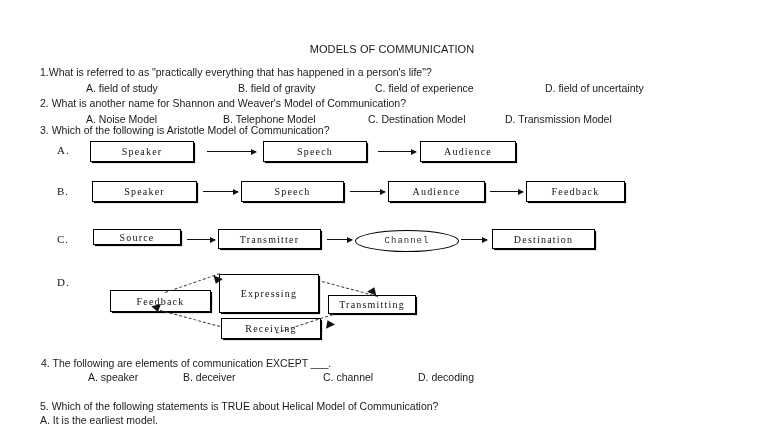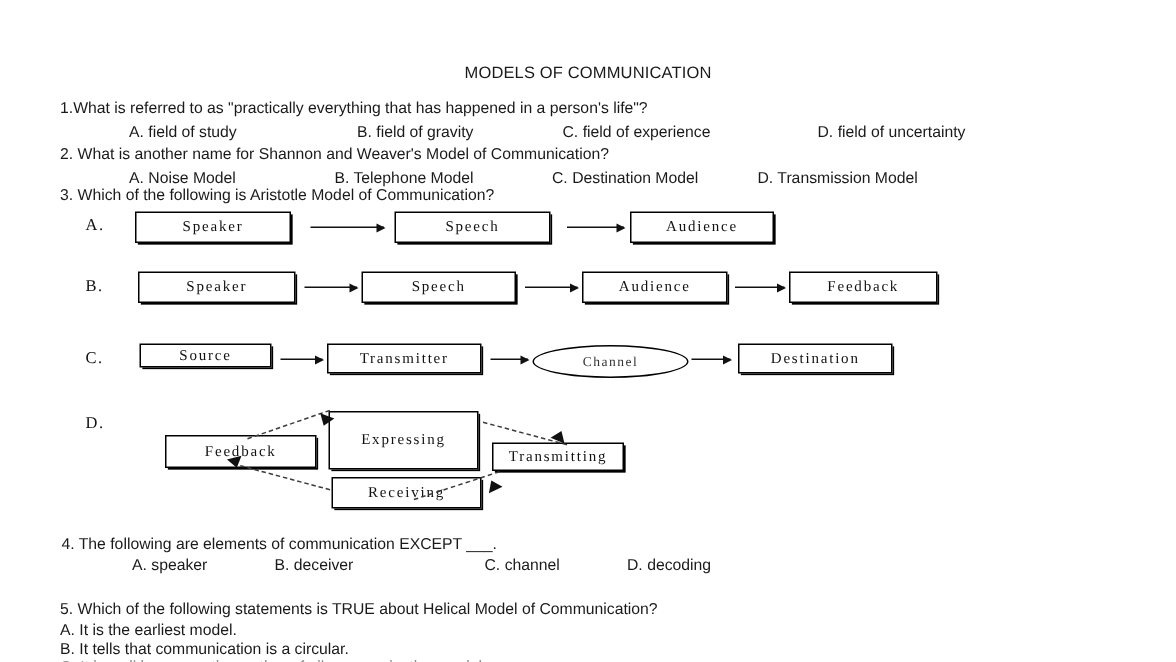--- a/index.html
+++ b/index.html
@@ -68,21 +68,21 @@
   }
   .dell {
     position: absolute;
     border: 1.3px solid #000;
     border-radius: 50%;
     background: #fff;
     box-sizing: border-box;
     display: flex;
     align-items: center;
     justify-content: center;
-    font-family: Liberation Serif, serif;
+    font-family: Liberation Mono, monospace;
     font-size: 9px;
     letter-spacing: 1px;
     color: #333;
   }
   .arrow {
     position: absolute;
     height: 1.4px;
     background: #111;
   }
   .arrow::after {
@@ -187,16 +187,15 @@
   </div>
 
   <div class="abs q-line" style="left:41px; top:357px;">4. The following are elements of communication EXCEPT ___.</div>
   <div class="abs opt" style="left:88px;  top:371px;">A. speaker</div>
   <div class="abs opt" style="left:183px; top:371px;">B. deceiver</div>
   <div class="abs opt" style="left:323px; top:371px;">C. channel</div>
   <div class="abs opt" style="left:418px; top:371px;">D. decoding</div>
 
   <div class="abs q-line" style="left:40px; top:400px;">5. Which of the following statements is TRUE about Helical Model of Communication?</div>
   <div class="abs opt" style="left:40px; top:414px;">A. It is the earliest model.</div>
-  <div class="abs opt" style="left:40px; top:427px;">B. It tells that communication is a circular.</div>
   <div class="abs opt" style="left:40px; top:439px;">C. It is well known as the mother of all communication models.</div>
 
 </div>
 
 </body></html>

